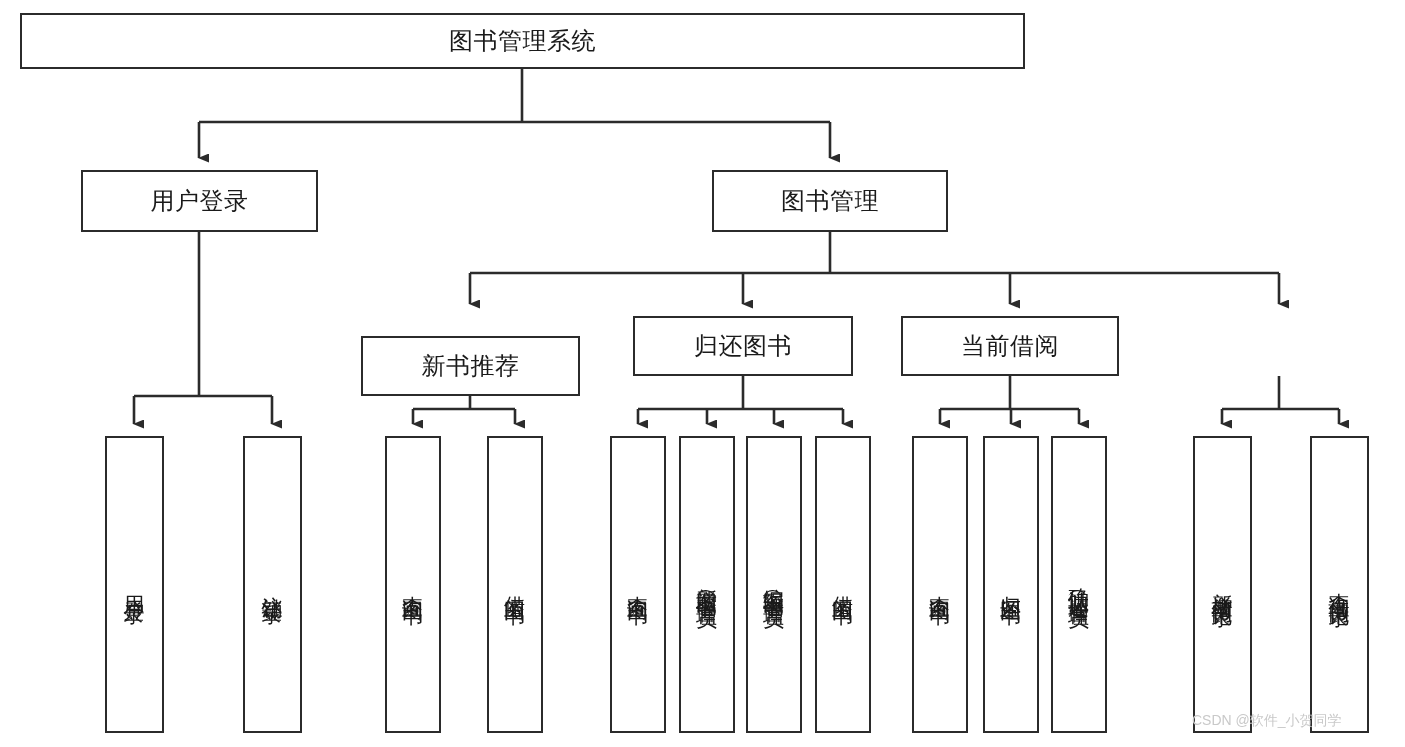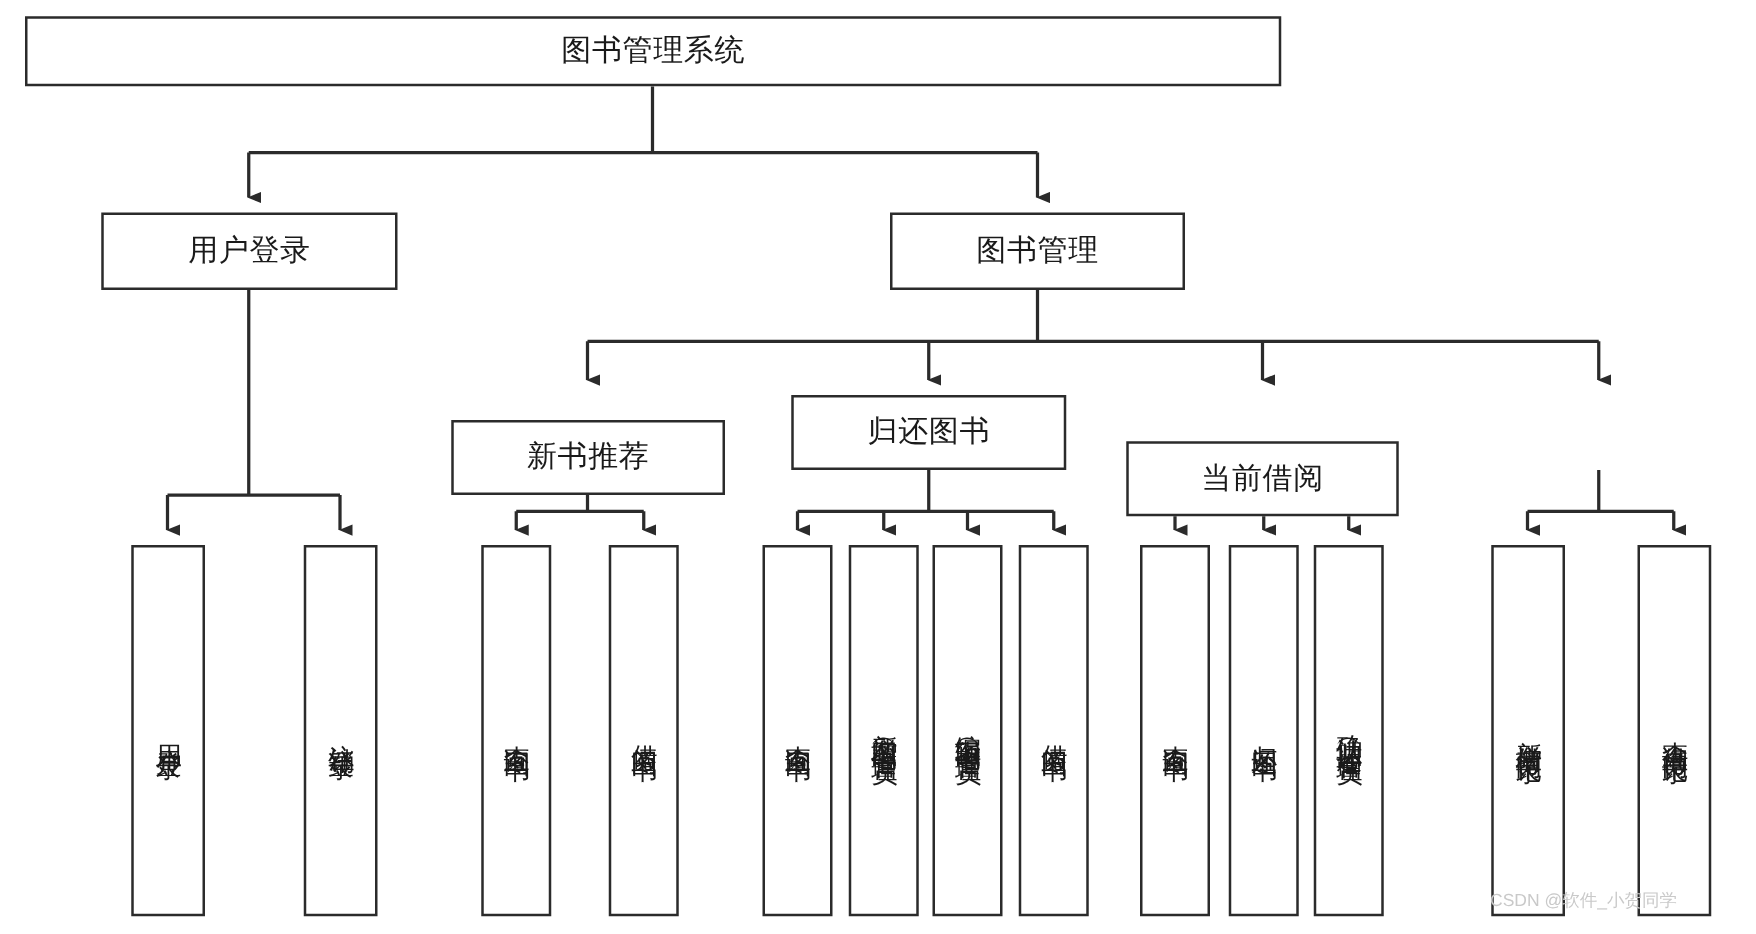--- a/index.html
+++ b/index.html
@@ -124,21 +124,21 @@
   <div class="node-box" id="node-l2-1" style="left: 712px; top: 170px; width: 236px; height: 62px;">
     <span class="node-label">图书管理</span>
   </div>
 
   <div class="node-box" id="node-l3-0" style="left: 361px; top: 320px; width: 219px; height: 60px; margin-top: 16px;">
     <span class="node-label">新书推荐</span>
   </div>
   <div class="node-box" id="node-l3-1" style="left: 633px; top: 316px; width: 220px; height: 60px;">
     <span class="node-label">归还图书</span>
   </div>
-  <div class="node-box" id="node-l3-2" style="left: 901px; top: 316px; width: 218px; height: 60px; margin-top: 37px;">
+  <div class="node-box" id="node-l3-2" style="left: 901px; top: 316px; width: 218px; height: 60px;">
     <span class="node-label">当前借阅</span>
   </div>
 
   <div class="node-box vertical" id="node-leaf-0" style="left: 105px; top: 436px; width: 59px; height: 297px;">
     <span class="node-label">用户登录</span>
   </div>
   <div class="node-box vertical" id="node-leaf-1" style="left: 243px; top: 436px; width: 59px; height: 297px;">
     <span class="node-label">注销登录</span>
   </div>
   <div class="node-box vertical" id="node-leaf-2" style="left: 385px; top: 436px; width: 56px; height: 297px;">

